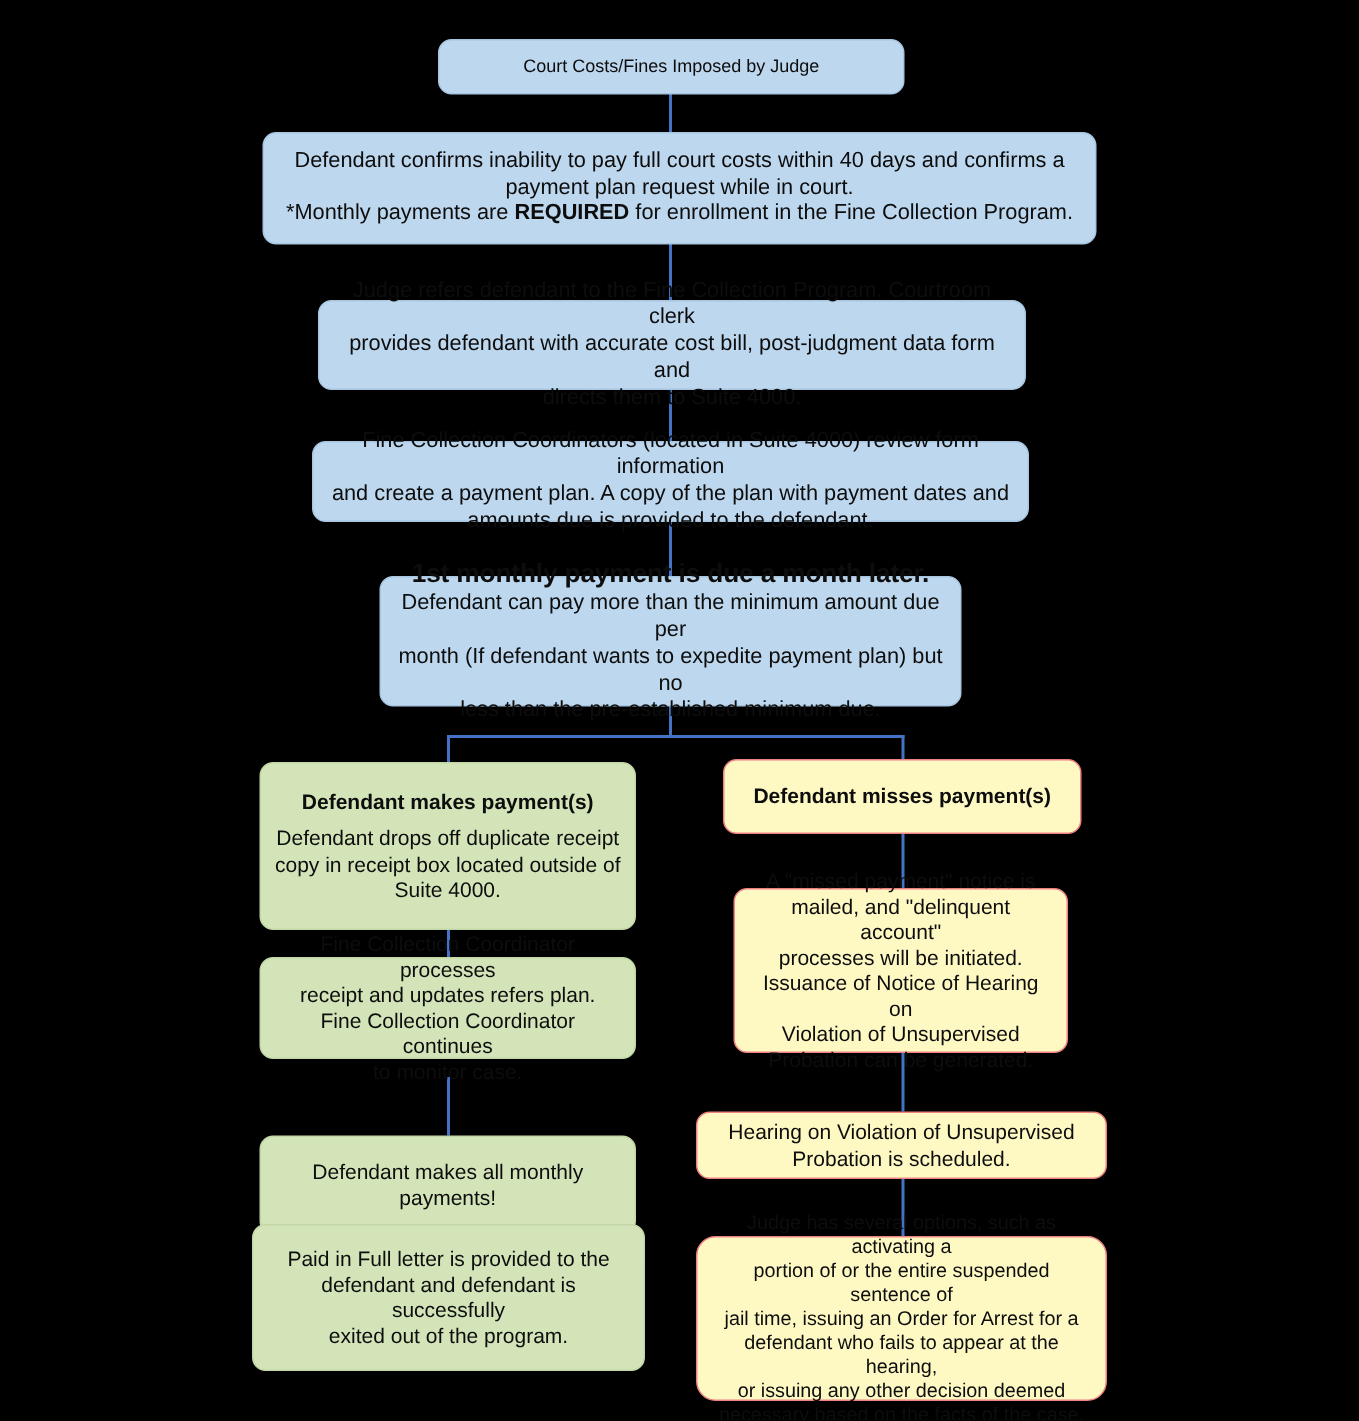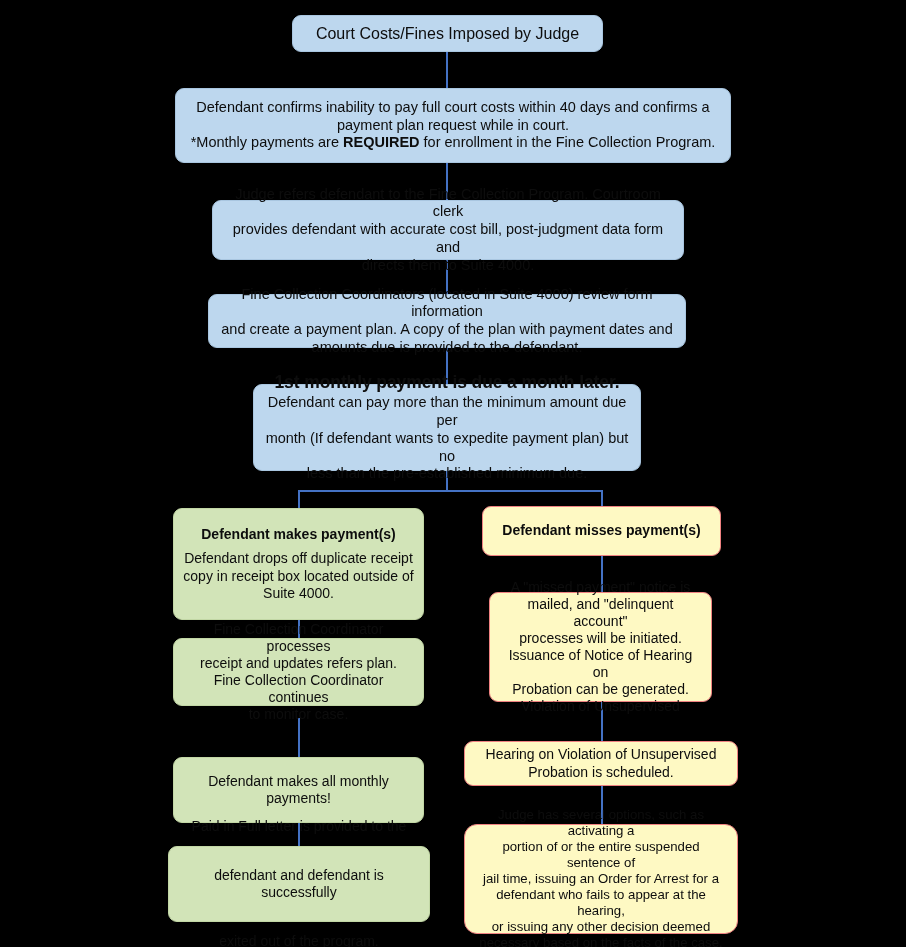--- a/index.html
+++ b/index.html
@@ -83,21 +83,21 @@
   <div class="connector v" style="left:601px; top:490px; height:16px;"></div>
 
   <div class="connector v" style="left:298px; top:602px; height:36px;"></div>
   <div class="connector v" style="left:298px; top:718px; height:39px;"></div>
   <div class="connector v" style="left:298px; top:808px; height:38px;"></div>
 
   <div class="connector v" style="left:601px; top:556px; height:36px;"></div>
   <div class="connector v" style="left:601px; top:702px; height:39px;"></div>
   <div class="connector v" style="left:601px; top:786px; height:38px;"></div>
 
-  <div class="node blue" style="left:292px; top:15px; width:311px; height:37px; font-size:16px;">
+  <div class="node blue" style="left:292px; top:26px; width:311px; height:37px; font-size:12px;">
     <span class="line">Court Costs/Fines Imposed by Judge</span>
   </div>
 
   <div class="node blue" style="left:175px; top:88px; width:556px; height:75px; font-size:14.5px;">
     <span class="line">Defendant confirms inability to pay full court costs within 40 days and confirms a</span>
     <span class="line">payment plan request while in court.</span>
     <span class="line"><span>*Monthly payments are </span><b class="inline">REQUIRED</b><span> for enrollment in the Fine Collection Program.</span></span>
   </div>
 
   <div class="node blue" style="left:212px; top:200px; width:472px; height:60px; font-size:14.5px;">
@@ -131,37 +131,37 @@
     <span class="line">receipt and updates refers plan.</span>
     <span class="line">Fine Collection Coordinator continues</span>
     <span class="line">to monitor case.</span>
   </div>
 
   <div class="node green" style="left:173px; top:757px; width:251px; height:66px; font-size:14px;">
     <span class="line">Defendant makes all monthly</span>
     <span class="line">payments!</span>
   </div>
 
-  <div class="node green" style="left:168px; top:846px; width:262px; height:76px; font-size:14px;gap:32px;">
+  <div class="node green" style="left:168px; top:816px; width:262px; height:98px; font-size:14px;">
     <span class="line">Paid in Full letter is provided to the</span>
     <span class="line">defendant and defendant is successfully</span>
     <span class="line">exited out of the program.</span>
   </div>
 
   <div class="node red" style="left:482px; top:506px; width:239px; height:50px; font-size:14px;">
     <span class="line hdr">Defendant misses payment(s)</span>
   </div>
 
   <div class="node red" style="left:489px; top:592px; width:223px; height:110px; font-size:14px;">
     <span class="line">A "missed payment" notice is</span>
     <span class="line">mailed, and "delinquent account"</span>
     <span class="line">processes will be initiated.</span>
     <span class="line">Issuance of Notice of Hearing on</span>
+    <span class="line">Violation of Unsupervised</span>
     <span class="line">Probation can be generated.</span>
-    <span class="line">Violation of Unsupervised</span>
   </div>
 
   <div class="node red" style="left:464px; top:741px; width:274px; height:45px; font-size:14px;">
     <span class="line">Hearing on Violation of Unsupervised</span>
     <span class="line">Probation is scheduled.</span>
   </div>
 
   <div class="node red" style="left:464px; top:824px; width:274px; height:110px; font-size:13.2px;border-radius:13px;">
     <span class="line">Judge has several options, such as activating a</span>
     <span class="line">portion of or the entire suspended sentence of</span>

